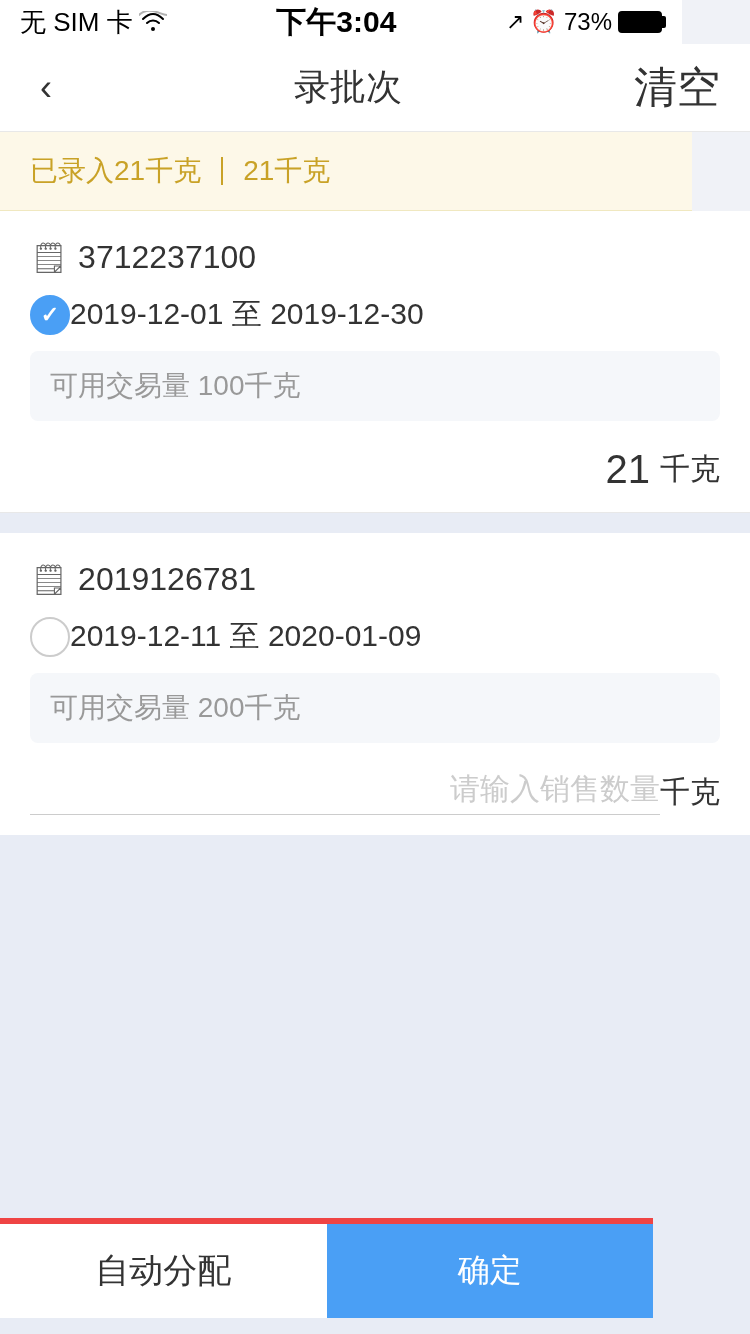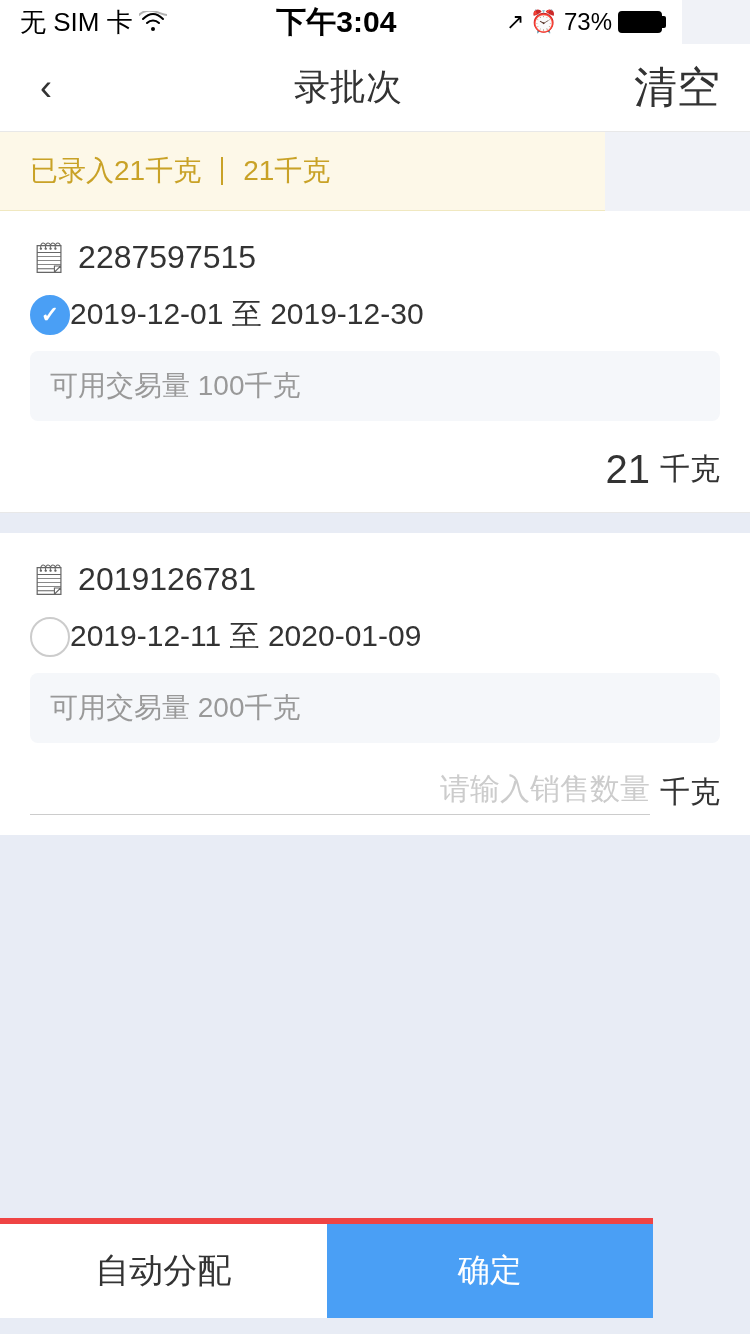--- a/index.html
+++ b/index.html
@@ -86,21 +86,21 @@
       color: #333;
     }
     .nav-clear {
       font-size: 43px;
       color: #333;
       cursor: pointer;
     }
 
     
     .info-banner {
-      width: 605px;
+      width: 692px;
       background: #fdf8e8;
       padding: 20px 30px;
       display: flex;
       align-items: center;
       gap: 20px;
       border-bottom: 1px solid #f0e8c0;
     }
     .info-label {
       font-size: 28px;
       color: #c9a227;
@@ -206,21 +206,20 @@
       height: 20px;
       background: #e8ecf5;
     }
 
     
     .batch-input-row {
       display: flex;
       justify-content: flex-end;
       align-items: center;
       padding: 16px 30px 20px 30px;
-      gap: 10px;
     }
     .input-unit {
       font-size: 30px;
       color: #333;
     }
     .input-area {
       display: flex;
       flex-direction: column;
       align-items: flex-end;
       flex: 1;
@@ -314,21 +313,21 @@
 
 <div class="info-banner">
   <span class="info-label">已录入21千克</span>
   <div class="info-divider"></div>
   <span class="info-value">21千克</span>
 </div>
 
 <div class="batch-card">
   <div class="batch-header">
     <span class="batch-icon">🗒</span>
-    <span class="batch-id">2287597515</span>
+    <span class="batch-id">3712237100</span>
   </div>
   <div class="batch-row">
     <div class="radio-circle checked"></div>
     <span class="batch-date">2019-12-01 至 2019-12-30</span>
   </div>
   <div class="batch-qty-row">
     <span class="batch-qty-text">可用交易量 100千克</span>
   </div>
   <div class="batch-amount-row">
     <div style="display:flex;flex-direction:row;">

